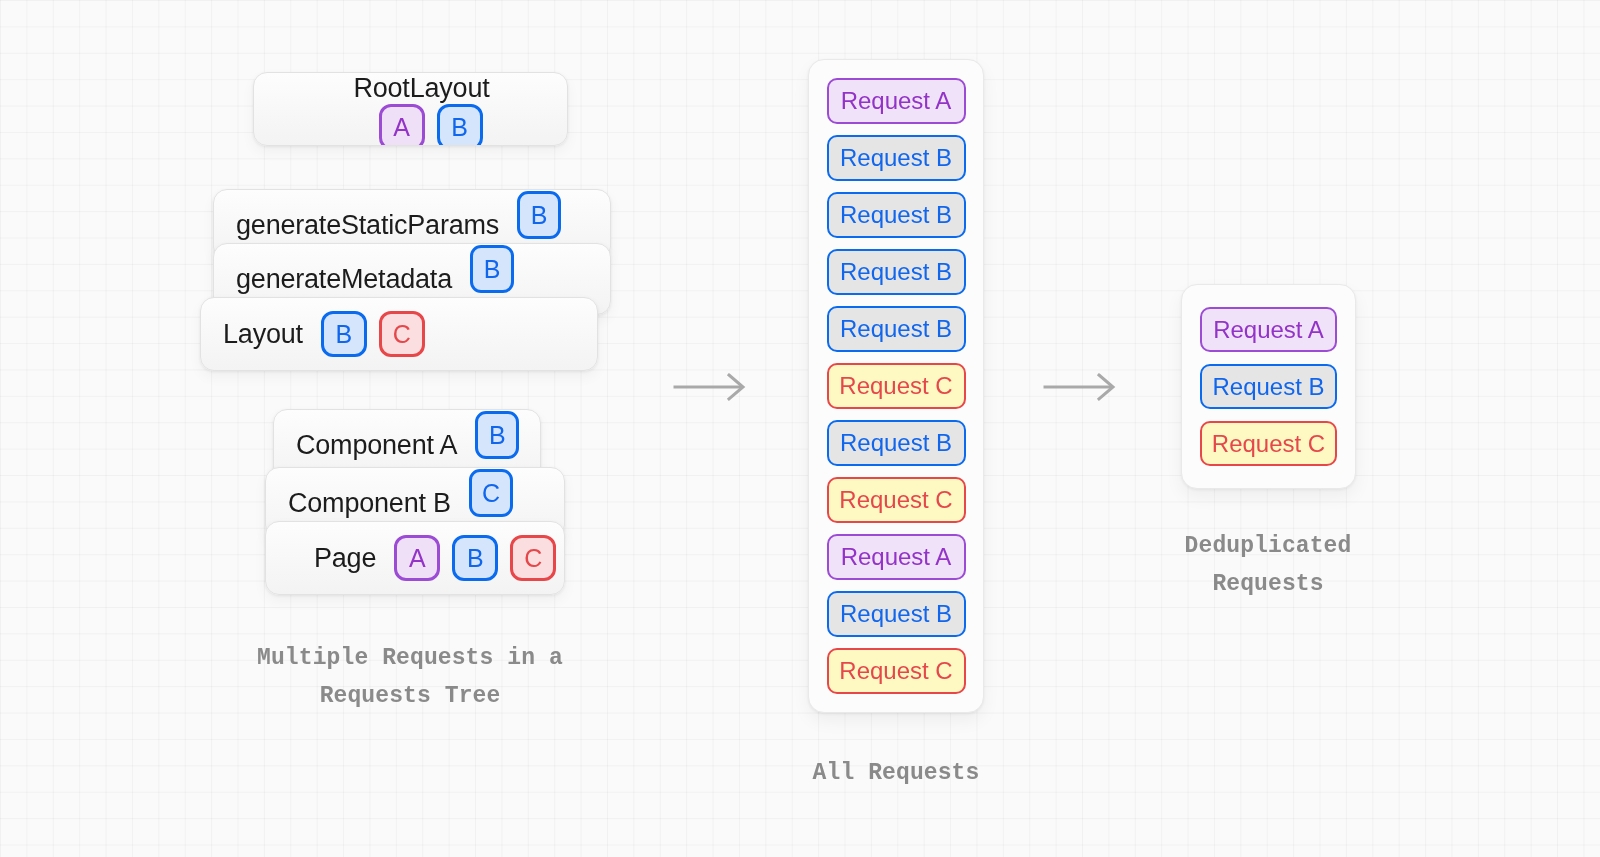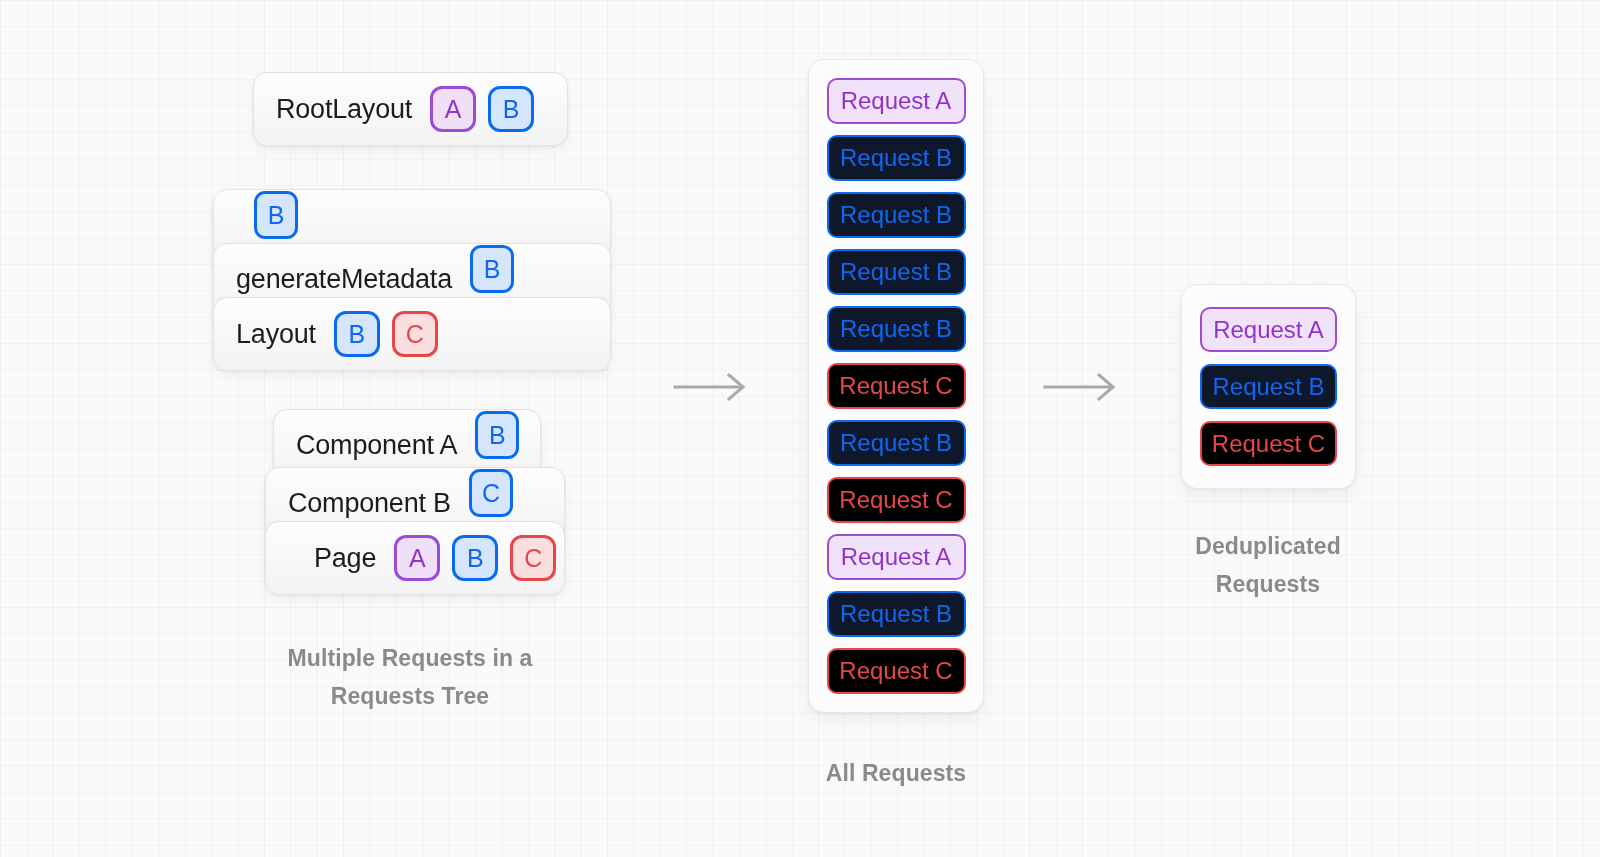--- a/index.html
+++ b/index.html
@@ -78,20 +78,21 @@
 
   
   .caption {
     position: absolute;
     text-align: center;
     font-size: 23px;
     font-weight: bold;
     color: #8a8a8a;
     line-height: 1.65;
     letter-spacing: 0.1px;
+    font-family: Liberation Mono, monospace;
   }
 
   
   .arrow { position: absolute; }
 
   
   .panel {
     position: absolute;
     box-sizing: border-box;
     background: #fcfcfc;
@@ -123,50 +124,51 @@
   }
   .panel.all-requests .chip {
     width: 139px;
     height: 46px;
   }
   .panel.dedup .chip {
     width: 137px;
     height: 45px;
   }
   .chip-a { border-color: #9c4bd4; background-color: #f0e2f8; color: #9333c8; }
-  .chip-b { border-color: #0b6bef; background-color: #0f172a; color: #1166ee; }
-  .chip-c { border-color: #e8474a; background-color: #000000; color: #e5474a; }
+  .chip-b { border-color: #0b6bef; background-color: #e5e5e5; color: #1166ee; }
+  .chip-c { border-color: #e8474a; background-color: #fef9c3; color: #e5474a; }
 </style>
 </head>
 <body>
 
 <div id="stage">
 
-  <div class="card" style="left:253px; top:72px; width:315px; height:74px; z-index:10;">
+  <div class="card" style="left:253px; top:72px; width:315px; height:74px; z-index:10;flex-direction:column;">
     <span class="card-label">RootLayout</span>
     <span class="badges">
       <span class="badge sq badge-a">A</span>
       <span class="badge sq badge-b">B</span>
     </span>
   </div>
 
   <div class="card overflow" style="left:213px; top:189px; width:398px; height:72px; z-index:11;">
+    <span class="card-label">generateStaticParams</span>
     <span class="badges">
       <span class="badge badge-b">B</span>
     </span>
   </div>
 
   <div class="card overflow" style="left:213px; top:243px; width:398px; height:72px; z-index:12;">
     <span class="card-label">generateMetadata</span>
     <span class="badges">
       <span class="badge badge-b">B</span>
     </span>
   </div>
 
-  <div class="card" style="left:213px; top:297px; width:398px; height:74px; z-index:13;">
+  <div class="card" style="left:200px; top:297px; width:398px; height:74px; z-index:13;">
     <span class="card-label">Layout</span>
     <span class="badges">
       <span class="badge sq badge-b">B</span>
       <span class="badge sq badge-c">C</span>
     </span>
   </div>
 
   <div class="card overflow" style="left:265px; top:409px; width:268px; height:72px; z-index:11;margin-left:8px;">
     <span class="card-label">Component A</span>
     <span class="badges">

